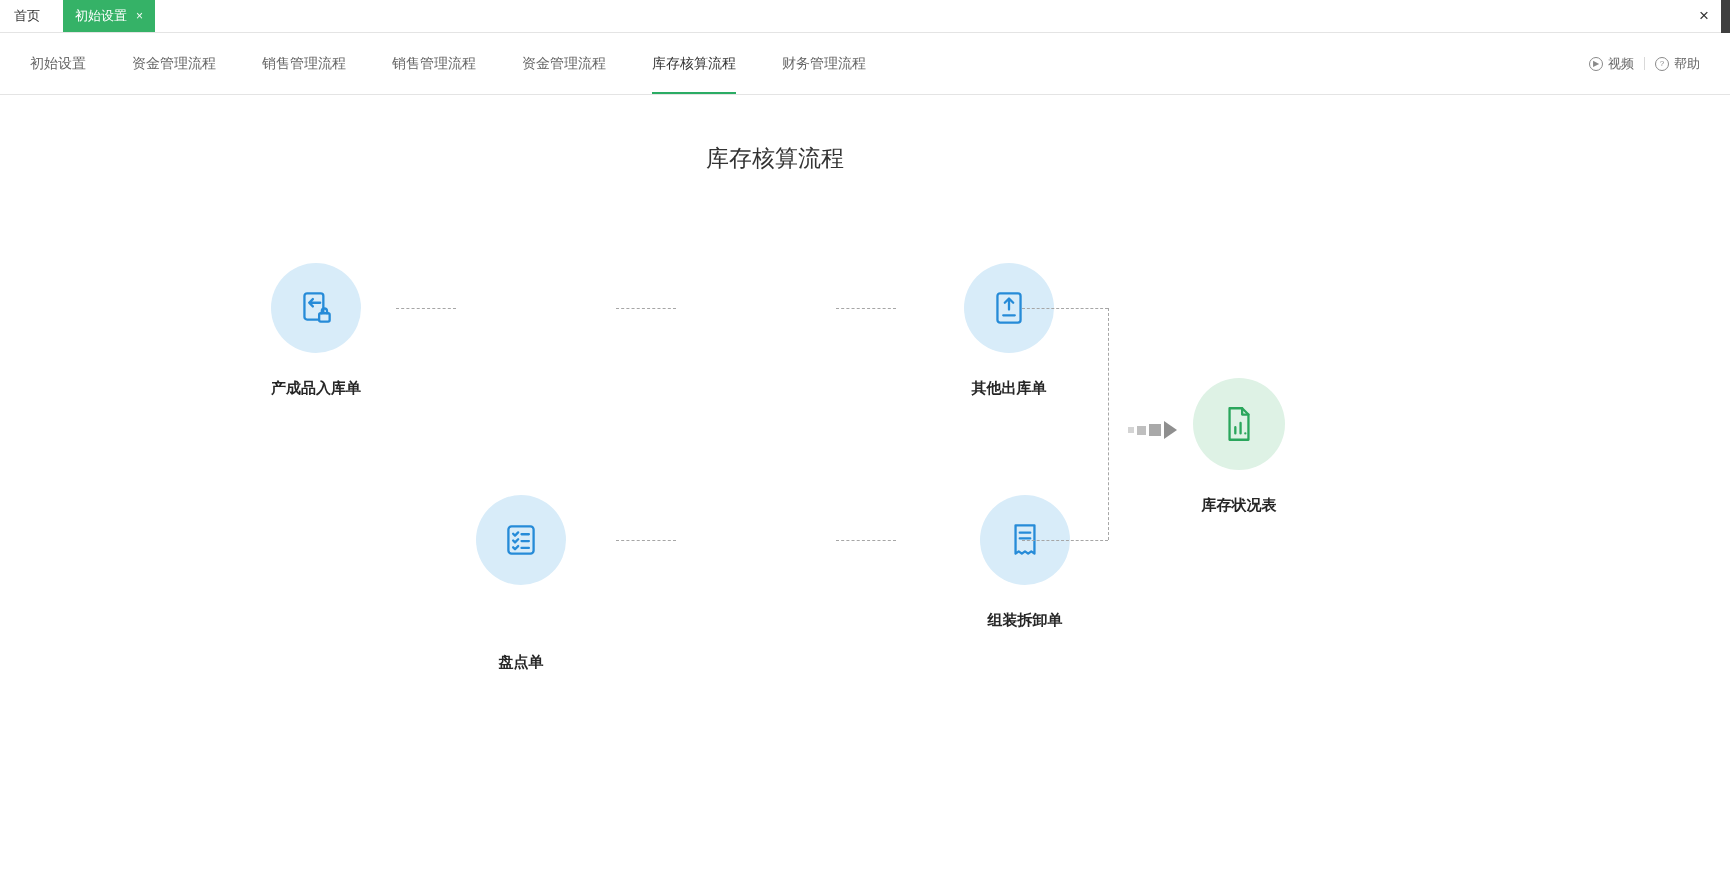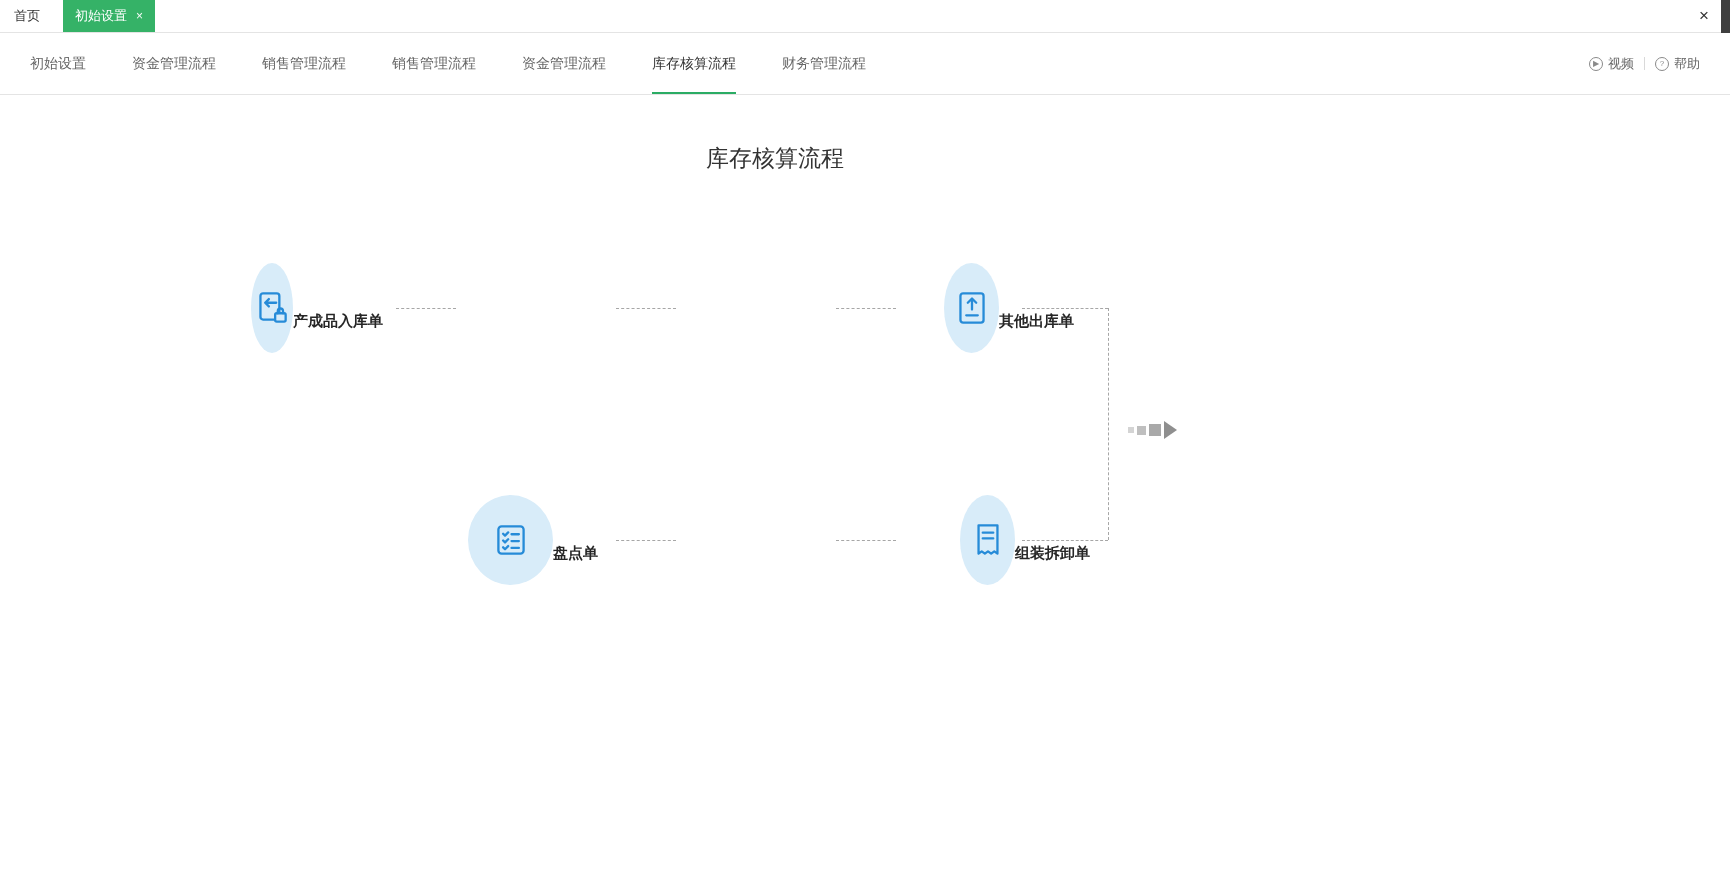--- a/index.html
+++ b/index.html
@@ -23,21 +23,21 @@
   .subtab.active::after { content:""; position:absolute; left:0; right:0; bottom:0; height:2px; background:#2bac64; }
   .nav-actions { display:flex; align-items:center; gap:10px; font-size:13px; color:#666; }
   .nav-action { display:flex; align-items:center; gap:5px; cursor:pointer; }
   .mini-circle { width:14px; height:14px; border:1px solid #8a8a8a; border-radius:50%; display:inline-flex; align-items:center; justify-content:center; font-size:8px; color:#8a8a8a; line-height:1; }
   .nav-divider { width:1px; height:13px; background:#d9d9d9; }
 
   
   .content { position:relative; height:791px; background:#fff; }
   .page-title { position:absolute; top:48px; left:775px; transform:translateX(-50%); font-size:23px; font-weight:500; color:#333; white-space:nowrap; }
 
-  .node { position:absolute; width:130px; display:flex; flex-direction:row; align-items:center; }
+  .node { position:absolute; width:130px; display:flex; flex-direction:column; align-items:center; }
   .node .circle { width:90px; height:90px; border-radius:50%; background:#d8ecf9; display:flex; align-items:center; justify-content:center; cursor:pointer; }
   .node.result .circle { width:92px; height:92px; background:#def2e5; }
   .node .label { margin-top:26px; font-size:15px; font-weight:bold; color:#262626; white-space:nowrap; }
 
   .dash-h { position:absolute; height:0; border-top:1px dashed #a6a6a6; }
   .dash-v { position:absolute; width:0; border-left:1px dashed #a6a6a6; }
 
   .flow-arrow { position:absolute; display:flex; align-items:center; gap:3px; }
   .sq { display:inline-block; }
   .sq1 { width:6px; height:6px; background:#d4d4d4; }
@@ -124,21 +124,21 @@
       <div class="circle">
         <svg class="nicon" width="42" height="42" viewBox="0 0 40 40" fill="none" stroke="#268bd8" stroke-width="2.2" stroke-linecap="round" stroke-linejoin="round">
           <rect x="9" y="6" width="22" height="28" rx="2.5"></rect>
           <path d="M20 21.5 V11.5 M16 15 L20 11 L24 15"></path>
           <path d="M14.5 27 H25.5"></path>
         </svg>
       </div>
       <div class="label">其他出库单</div>
     </div>
 
-    <div class="node" style="left:468px; top:400px;">
+    <div class="node" style="left:456px; top:400px;gap:42px;">
       <div class="circle">
         <svg class="nicon" width="42" height="42" viewBox="0 0 40 40" fill="none" stroke="#268bd8" stroke-width="2.2" stroke-linecap="round" stroke-linejoin="round">
           <rect x="8" y="7" width="24" height="26" rx="3"></rect>
           <path d="M12.5 14 l1.8 1.8 l3 -3 M20.5 14.5 H27.5"></path>
           <path d="M12.5 20.5 l1.8 1.8 l3 -3 M20.5 21 H27.5"></path>
           <path d="M12.5 27 l1.8 1.8 l3 -3 M20.5 27.5 H27.5"></path>
         </svg>
       </div>
       <div class="label">盘点单</div>
     </div>
@@ -147,20 +147,30 @@
     <div class="node" style="left:960px; top:400px;">
       <div class="circle">
         <svg class="nicon" width="42" height="42" viewBox="0 0 40 40" fill="none" stroke="#268bd8" stroke-width="2.2" stroke-linecap="round" stroke-linejoin="round">
           <path d="M11 6 H29 V33 l-3 -2.2 l-3 2.2 l-3 -2.2 l-3 2.2 l-3 -2.2 l-3 2.2 Z"></path>
           <path d="M15 13 H25 M15 18.5 H25"></path>
         </svg>
       </div>
       <div class="label">组装拆卸单</div>
     </div>
 
+    <div class="node result" style="left:1174px; top:283px;">
+      <div class="circle">
+        <svg class="nicon" width="42" height="42" viewBox="0 0 40 40" fill="none" stroke="#2aa65c" stroke-width="2.2" stroke-linecap="round" stroke-linejoin="round">
+          <path d="M11 5 H23 L29 11 V35 H11 Z"></path>
+          <path d="M23 5 V11 H29"></path>
+          <path d="M16.5 29 V23 M21.5 29 V19 M26 29 h.01"></path>
+        </svg>
+      </div>
+      <div class="label">库存状况表</div>
+    </div>
 
     <div class="dash-h" style="left:396px; top:213px; width:60px;"></div>
     <div class="dash-h" style="left:616px; top:213px; width:60px;"></div>
     <div class="dash-h" style="left:836px; top:213px; width:60px;"></div>
 
     <div class="dash-h" style="left:616px; top:445px; width:60px;"></div>
     <div class="dash-h" style="left:836px; top:445px; width:60px;"></div>
 
     <div class="dash-h" style="left:1022px; top:213px; width:86px;"></div>
     <div class="dash-v" style="left:1108px; top:213px; height:232px;"></div>

